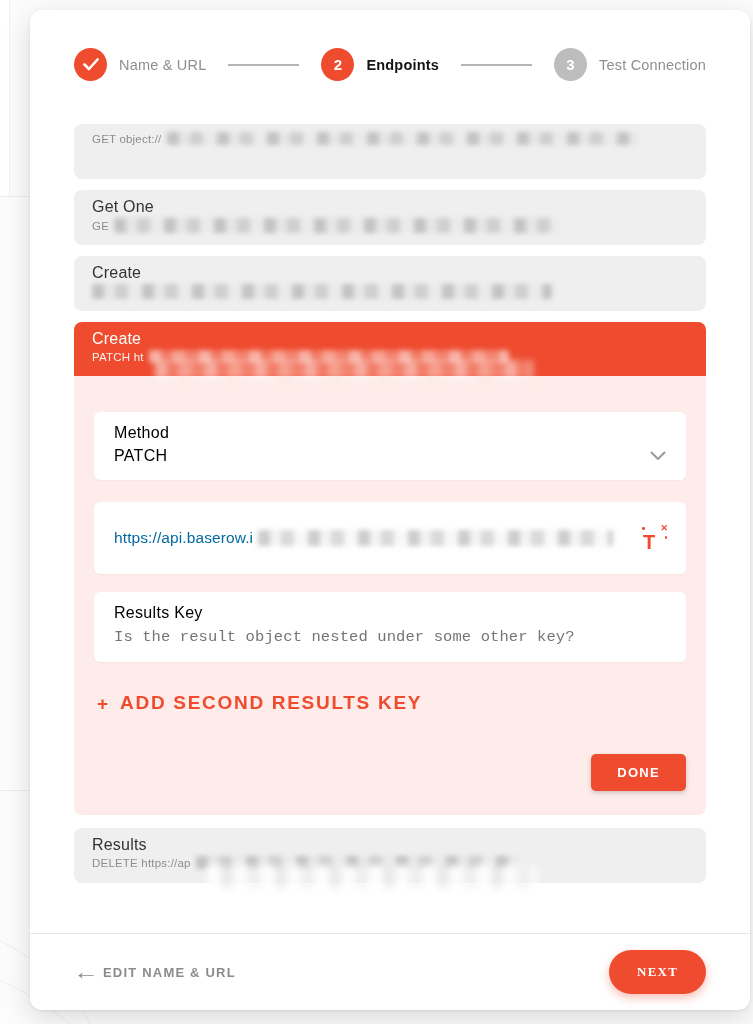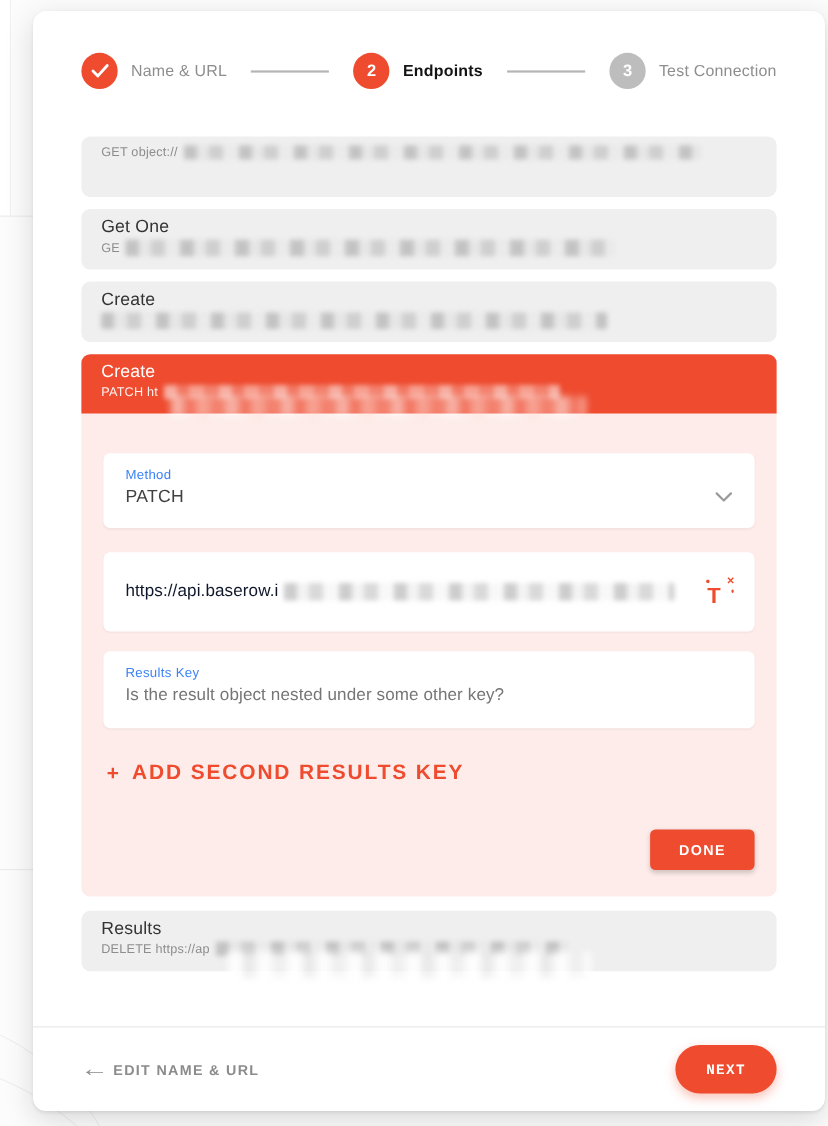--- a/index.html
+++ b/index.html
@@ -78,42 +78,42 @@
   }
   .update-header .ep-title { color:#fff; }
   .update-header .ep-sub { color:rgba(255,255,255,.92); }
   .update-body { padding:36px 20px 24px; }
 
   .card {
     background:#fff; border-radius:6px; margin-bottom:22px;
     box-shadow:0 1px 2px rgba(0,0,0,.04);
   }
   .card.method-card { height:68px; padding:12px 20px; cursor:pointer; }
-  .card-label { font-size:12px; color:#3b82f6; letter-spacing:.3px; margin-bottom:5px; }
+  .card-label { font-size:16px; color:#000000; letter-spacing:.3px; margin-bottom:5px; }
   .method-value-row { display:flex; align-items:center; justify-content:space-between; }
-  .method-value { font-size:16px; color:#404040; letter-spacing:.3px; }
+  .method-value { font-size:16px; color:#000000; letter-spacing:.3px; }
 
   .card.url-card {
     height:72px; margin-bottom:18px; padding:0 18px 0 20px;
     display:flex; align-items:center; justify-content:space-between;
   }
-  .url-text { font-size:15.5px; color:#0f172a; display:flex; align-items:center; letter-spacing:.1px; flex:1; }
+  .url-text { font-size:15.5px; color:#0369a1; display:flex; align-items:center; letter-spacing:.1px; flex:1; }
   .url-text .redact { height:16px; }
 
   .magic-icon { position:relative; width:26px; height:28px; color:var(--accent); cursor:pointer; flex:0 0 auto; }
   .magic-t { position:absolute; left:1px; bottom:0; font-size:20px; font-weight:bold; line-height:1; }
   .magic-star { position:absolute; right:0; top:0; font-size:9px; font-weight:bold; line-height:1; }
   .magic-dot { position:absolute; width:2.5px; height:2.5px; border-radius:50%; background:var(--accent); }
   .magic-dot.d1 { left:0; top:3px; }
   .magic-dot.d2 { right:1px; top:12px; }
 
   .card.results-card { height:70px; padding:12px 20px; margin-bottom:0; }
   .results-input {
     border:none; outline:none; width:100%; background:transparent;
-    font-family:Liberation Sans, sans-serif;
+    font-family:Liberation Mono, monospace;
     font-size:15.5px; color:#444; letter-spacing:.1px; padding:0;
   }
   .results-input::placeholder { color:#757575; opacity:1; }
 
   .add-key {
     display:flex; align-items:center; margin:30px 0 0 3px;
     color:var(--accent); cursor:pointer;
   }
   .add-key-plus { font-size:19px; font-weight:bold; margin-right:12px; line-height:1; }
   .add-key-label { font-size:19px; font-weight:bold; letter-spacing:1.7px; }
@@ -130,21 +130,21 @@
   .modal-footer {
     height:77px; border-top:1px solid #e7e7e7;
     display:flex; align-items:center; justify-content:space-between;
     padding:0 44px 0 46px;
   }
   .back-link { display:flex; align-items:center; color:#8b8b8b; cursor:pointer; }
   .back-arrow { font-size:20px; margin-right:7px; line-height:1; transform:scaleX(1.3); }
   .back-label { font-size:13px; font-weight:600; letter-spacing:1.2px; }
   .next-btn {
     background:var(--accent); color:#fff; border:none; border-radius:23px;
-    height:44px; padding:0 28px; font-family:Liberation Mono, monospace;
+    height:44px; padding:0 28px; font-family:Liberation Serif, serif;
     font-size:13px; font-weight:bold; letter-spacing:1.2px; cursor:pointer;
     box-shadow:0 4px 10px rgba(238,75,47,.35);
   }
 
   svg { display:block; }
 </style>
 </head>
 <body>
 
 <div class="bg-panel"></div>

